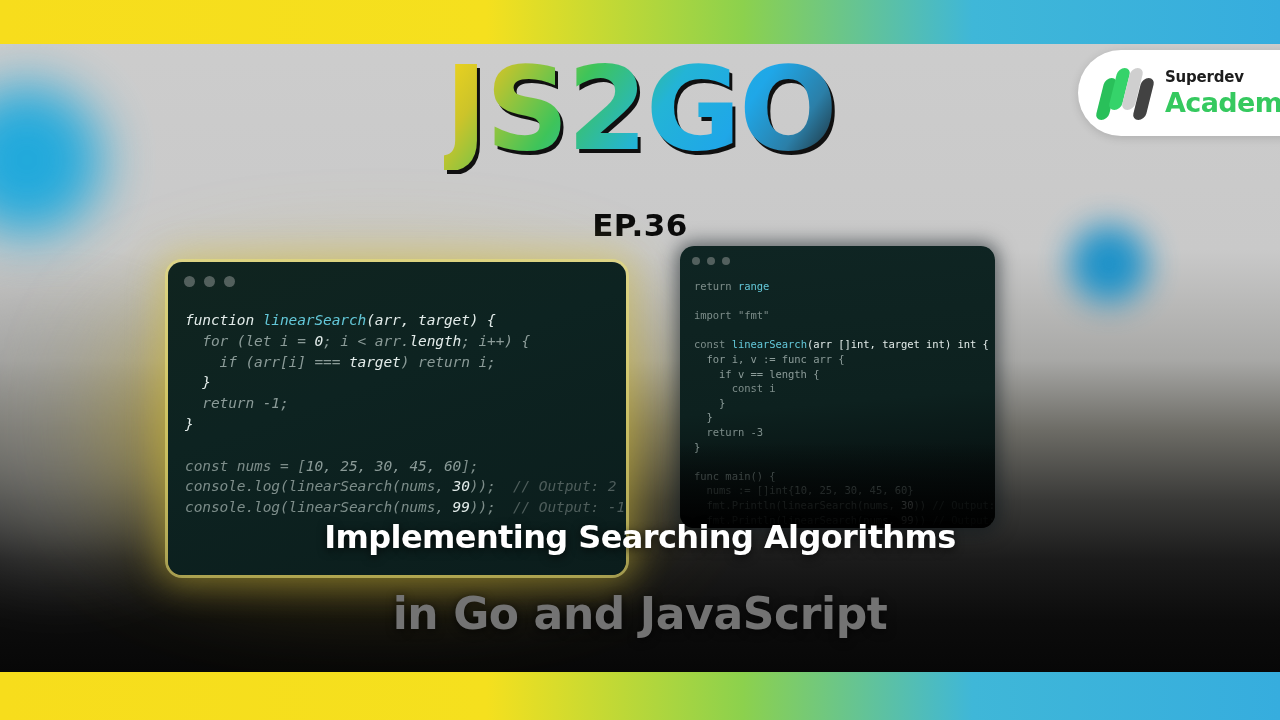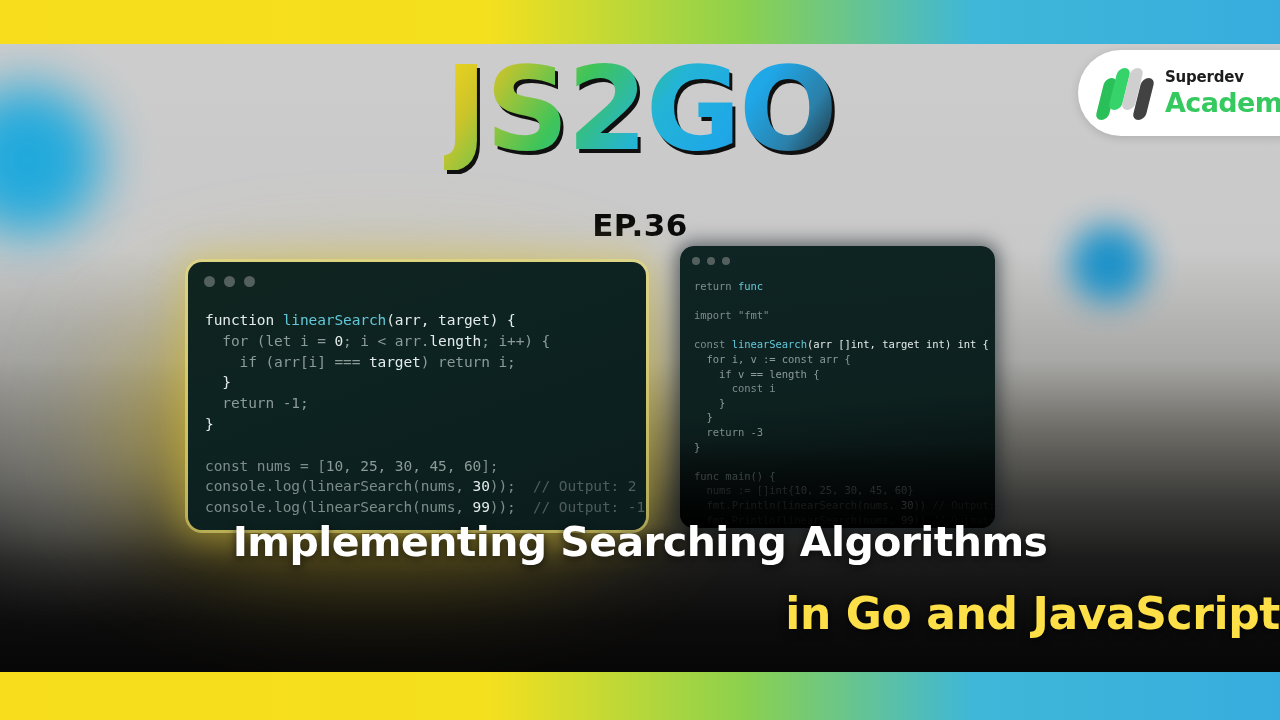--- a/index.html
+++ b/index.html
@@ -50,23 +50,24 @@
     position:absolute;left:0;top:183px;width:1280px;text-align:center;
     font-family:"DejaVu Sans",sans-serif;
     font-size:31px;font-weight:bold;color:#0b0b0b;letter-spacing:.5px;margin-top:24px;
   }
 
   
   .panel{
     position:absolute;border-radius:14px;overflow:hidden;
   }
   .panel-js{
-    left:188px;top:262px;width:458px;height:268px;
+    left:168px;top:262px;width:458px;height:313px;
     background:linear-gradient(160deg,#10241f 0%,#0d2321 40%,#0b1d1c 100%);
     box-shadow:0 0 0 3px rgba(235,225,120,.55), 0 0 34px 10px rgba(214,192,60,.45);
+    font-style:italic;
   }
   .panel-go{
     left:680px;top:246px;width:315px;height:282px;
     background:linear-gradient(175deg,#0f2523 0%,#0d211f 55%,#060d0d 88%,#020303 100%);
     box-shadow:0 0 18px 4px rgba(10,20,25,.55);
   }
   .dots{position:absolute;left:16px;top:14px;display:flex;gap:9px;}
   .panel-go .dots{left:12px;top:11px;gap:7px;}
   .dot{width:11px;height:11px;border-radius:50%;background:#5f6b68;opacity:.85;}
   .panel-go .dot{width:8px;height:8px;}
@@ -88,27 +89,27 @@
   .panel-go .fade{
     position:absolute;left:0;bottom:0;width:100%;height:86px;
     background:linear-gradient(to bottom,rgba(4,8,8,0) 0%,rgba(3,5,5,.75) 55%,rgba(0,0,0,.97) 100%);
     pointer-events:none;
   }
 
   
   .title-main{
     position:absolute;left:0;top:518px;width:1280px;text-align:center;
     font-family:"DejaVu Sans",sans-serif;
-    font-size:41px;font-weight:bold;color:#ffffff;letter-spacing:-.6px;
+    font-size:32px;font-weight:bold;color:#ffffff;letter-spacing:-.6px;
     text-shadow:0 2px 10px rgba(0,0,0,.75);
   }
   .title-sub{
-    position:absolute;left:0;top:588px;width:1280px;text-align:right;
-    font-family:"DejaVu Sans",sans-serif;
-    font-size:44px;font-weight:bold;color:#fde047;letter-spacing:-.4px;
+    position:absolute;left:0;top:588px;width:1280px;text-align:center;
+    font-family:"DejaVu Sans",sans-serif;
+    font-size:44px;font-weight:bold;color:#737373;letter-spacing:-.4px;
     text-shadow:0 2px 10px rgba(0,0,0,.7);
   }
 
   
   .badge{
     position:absolute;left:1078px;top:50px;width:230px;height:86px;
     background:#ffffff;border-radius:43px 0 0 43px;
     display:flex;align-items:center;gap:11px;padding-left:18px;
     box-shadow:0 2px 10px rgba(0,0,0,.14);
   }
@@ -158,26 +159,26 @@
 <span class="tok-mut">console.log(linearSearch(nums, </span><span class="tok-w">30</span><span class="tok-mut">));</span><span class="tok-cmt">  // Output: 2</span>
 <span class="tok-mut">console.log(linearSearch(nums, </span><span class="tok-w">99</span><span class="tok-mut">));</span><span class="tok-cmt">  // Output: -1</span></div>
   </div>
 
   <div class="panel panel-go">
     <div class="dots">
       <span class="dot"></span>
       <span class="dot"></span>
       <span class="dot"></span>
     </div>
-    <div class="code code-go"><span class="tok-mut">return </span><span class="tok-fn">func</span>
+    <div class="code code-go"><span class="tok-mut">return </span><span class="tok-fn">range</span>
 <span class="tok-w"></span>
 <span class="tok-mut">import "fmt"</span>
 <span class="tok-w"></span>
 <span class="tok-mut">const </span><span class="tok-fn">linearSearch</span><span class="tok-w">(arr []int, target int) int {</span>
-<span class="tok-dim">  for i, v := const arr {</span>
+<span class="tok-dim">  for i, v := func arr {</span>
 <span class="tok-dim">    if v == length {</span>
 <span class="tok-mut">      const i</span>
 <span class="tok-dim">    }</span>
 <span class="tok-dim">  }</span>
 <span class="tok-mut">  return -3</span>
 <span class="tok-dim">}</span>
 <span class="tok-w"></span>
 <span class="tok-mut">func main() {</span>
 <span class="tok-mut">  nums := []int{</span><span class="tok-dim">10, 25, 30, 45, 60</span><span class="tok-mut">}</span>
 <span class="tok-mut">  fmt.Println(linearSearch(nums, </span><span class="tok-w">30</span><span class="tok-mut">))</span><span class="tok-cmt"> // Output: 2</span>

